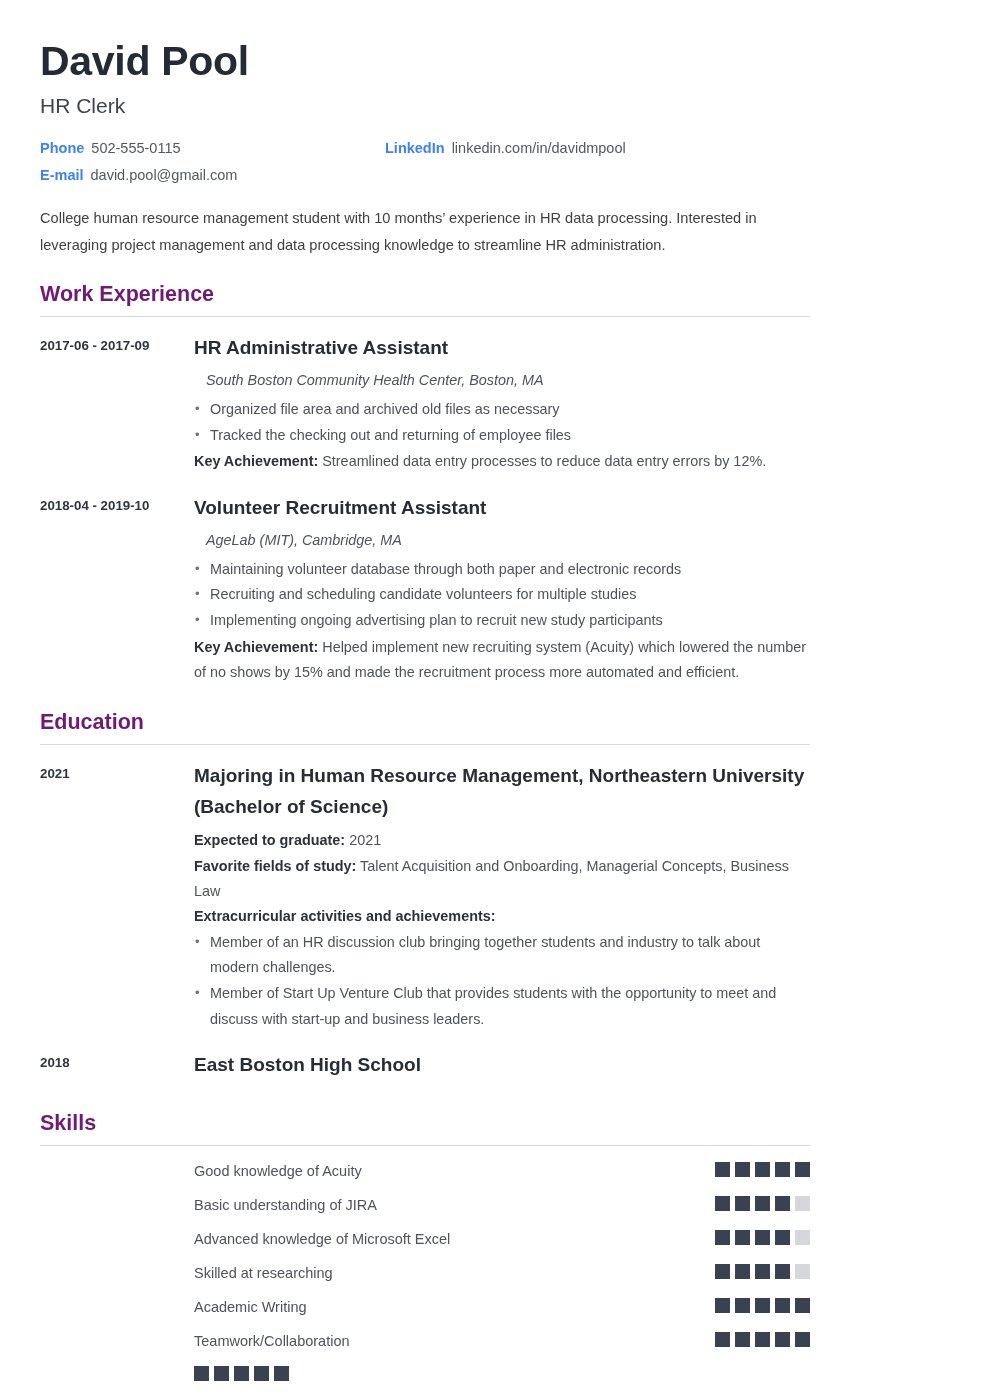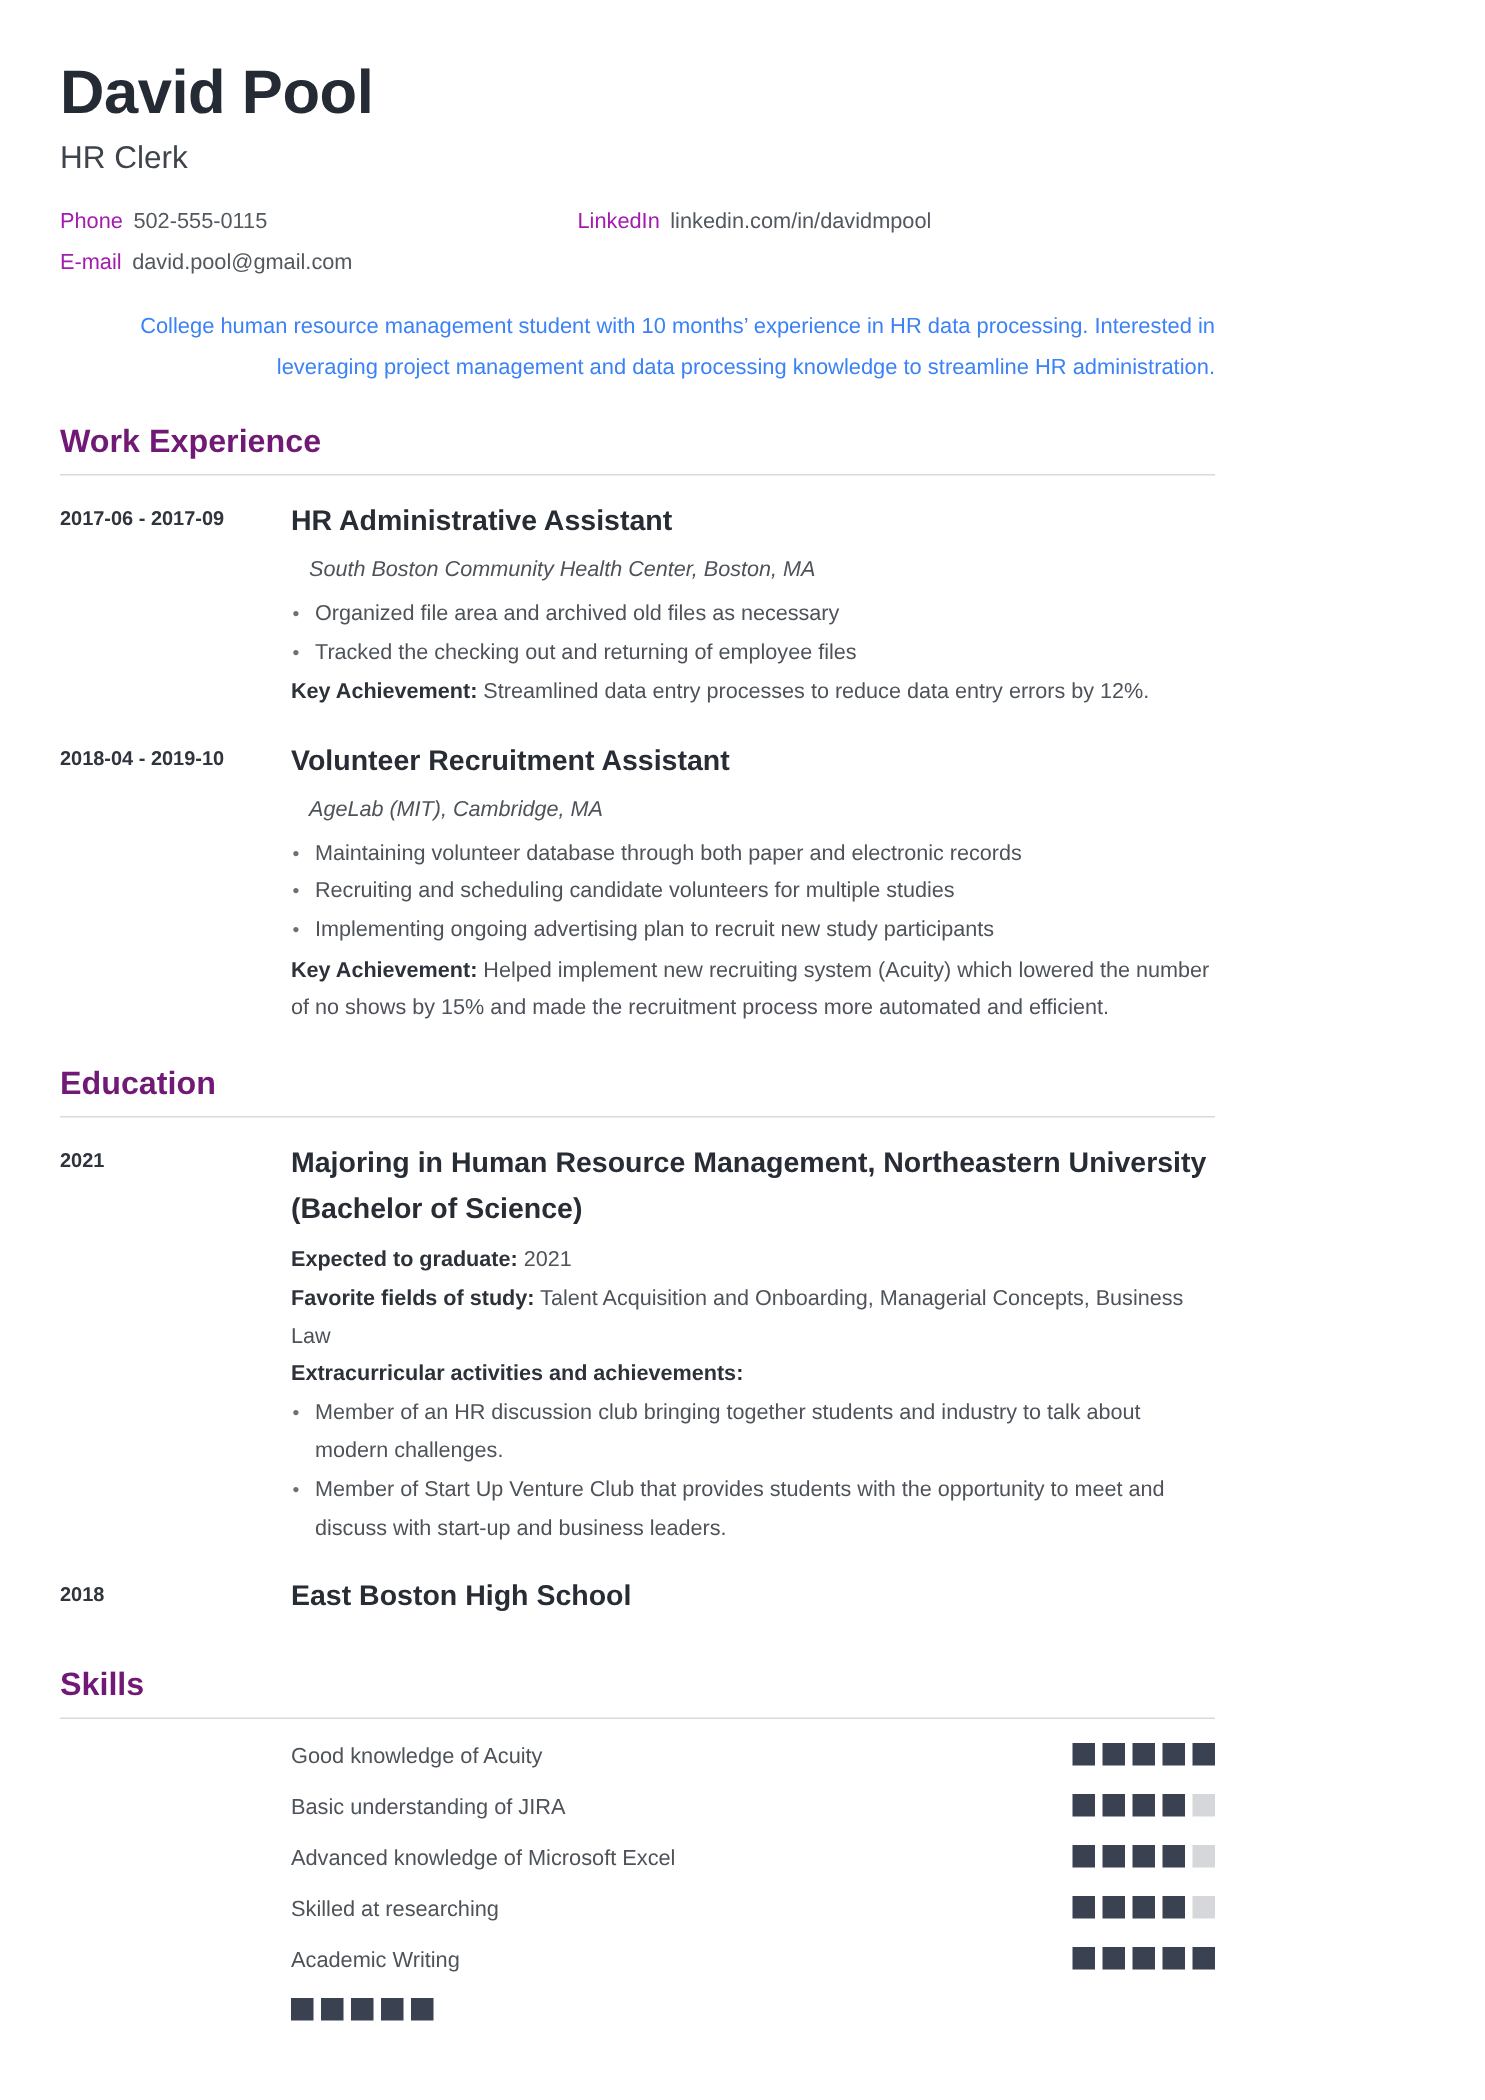--- a/index.html
+++ b/index.html
@@ -48,37 +48,36 @@
     align-items: baseline;
     margin-bottom: 11px;
     font-size: 14.5px;
   }
   .contact-cell {
     display: flex;
     align-items: baseline;
   }
   .contact-cell.col1 { width: 345px; flex: 0 0 345px; }
   .contact-label {
-    font-weight: normal;
-    color: #a21caf;
+    font-weight: bold;
+    color: #3b82f6;
     margin-right: 7px;
     white-space: nowrap;
   }
   .contact-value {
     color: #53585f;
     white-space: nowrap;
   }
 
   .summary {
     font-size: 14.6px;
     line-height: 1.82;
-    color: #3b82f6;
+    color: #404040;
     margin: 22px 0 0 0;
     max-width: 880px;
-    text-align: right;
   }
 
   
   .section {
     margin-top: 24px;
   }
   .section-title {
     font-size: 21.5px;
     font-weight: bold;
     color: #701a75;
@@ -331,20 +330,30 @@
           <div class="skill-label">Academic Writing</div>
           <div class="skill-dots">
             <span class="sq on"></span>
             <span class="sq on"></span>
             <span class="sq on"></span>
             <span class="sq on"></span>
             <span class="sq on"></span>
           </div>
         </div>
         <div class="skill-row">
+          <div class="skill-label">Teamwork/Collaboration</div>
+          <div class="skill-dots">
+            <span class="sq on"></span>
+            <span class="sq on"></span>
+            <span class="sq on"></span>
+            <span class="sq on"></span>
+            <span class="sq on"></span>
+          </div>
+        </div>
+        <div class="skill-row">
           <div class="skill-dots">
             <span class="sq on"></span>
             <span class="sq on"></span>
             <span class="sq on"></span>
             <span class="sq on"></span>
             <span class="sq on"></span>
           </div>
         </div>
       </div>
   </div>

